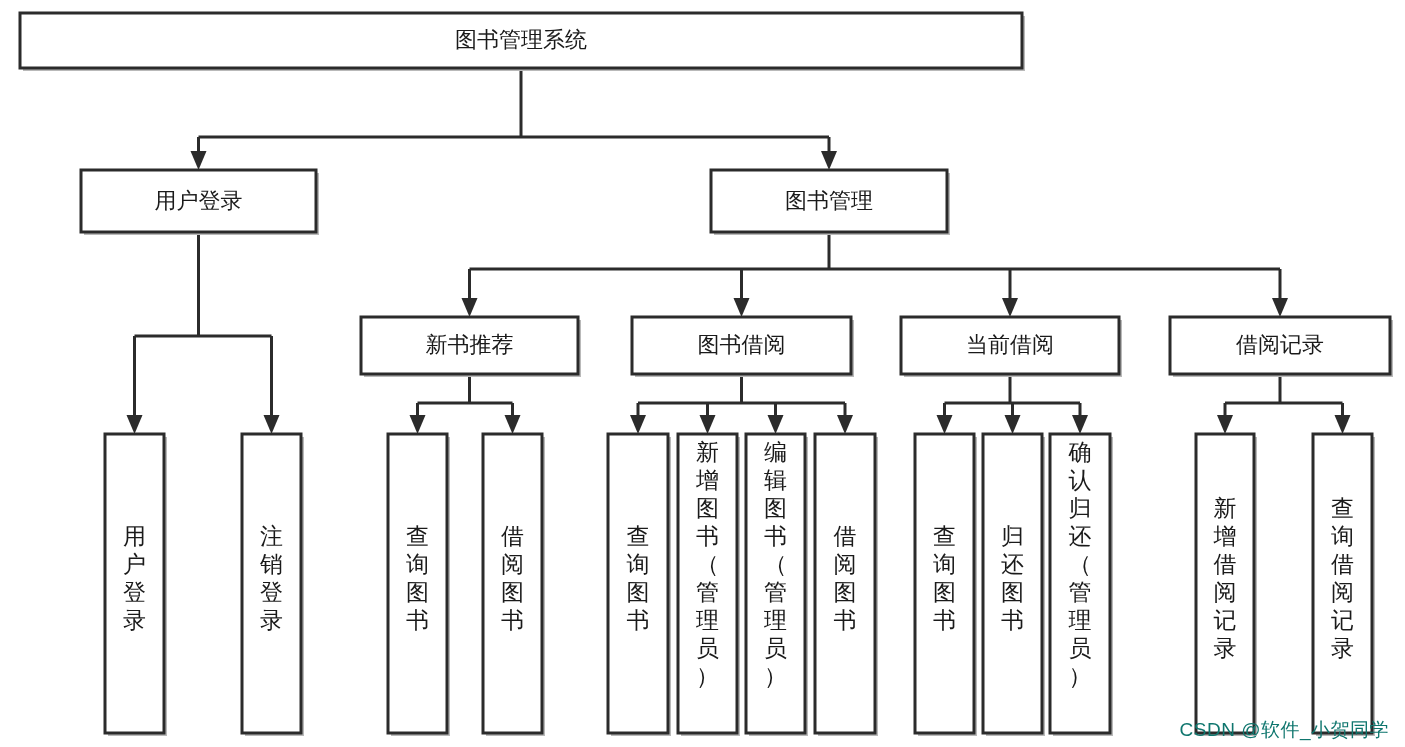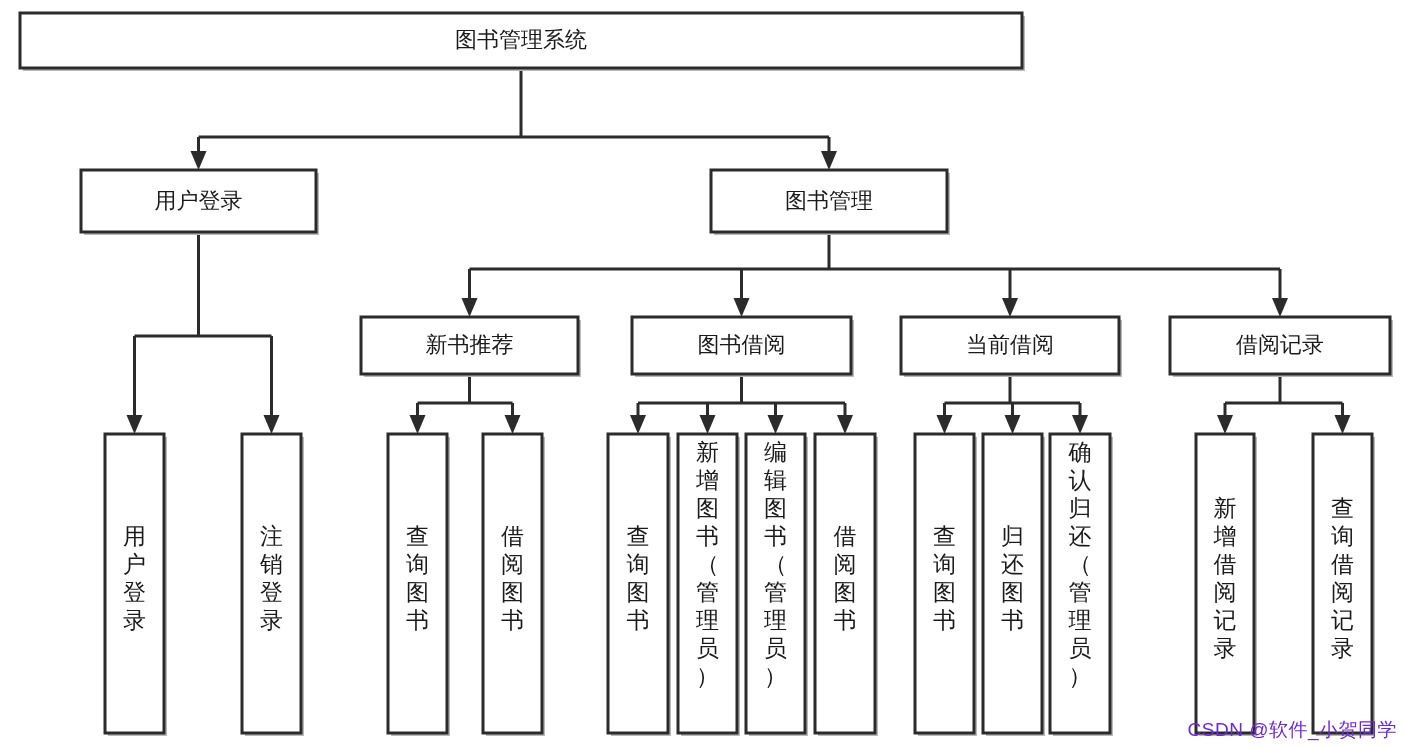--- a/index.html
+++ b/index.html
@@ -18,23 +18,23 @@
   .arrow-head{fill:#2b2b2b;stroke:none;}
   .node-label-h{
     font-family:"Liberation Sans","DejaVu Sans",sans-serif;
     font-size:22px;fill:#1a1a1a;text-anchor:middle;dominant-baseline:middle;
   }
   .node-label-v{
     font-family:"Liberation Sans","DejaVu Sans",sans-serif;
     font-size:23px;fill:#1a1a1a;
   }
   .watermark{
-    position:absolute;right:8px;bottom:4px;
-    font-family:"Liberation Sans","DejaVu Sans",sans-serif;
-    font-size:19px;color:#6d28d9;letter-spacing:0.5px;white-space:nowrap;
+    position:absolute;right:16px;bottom:4px;
+    font-family:"Liberation Sans","DejaVu Sans",sans-serif;
+    font-size:19px;color:#0f766e;letter-spacing:0.5px;white-space:nowrap;
     user-select:none;
   }
 </style>
 </head>
 <body>
 
 <div id="diagram-root">
   <svg id="tree-svg" viewBox="0 0 1405 747">
     <g id="edges-layer">
         <g>

